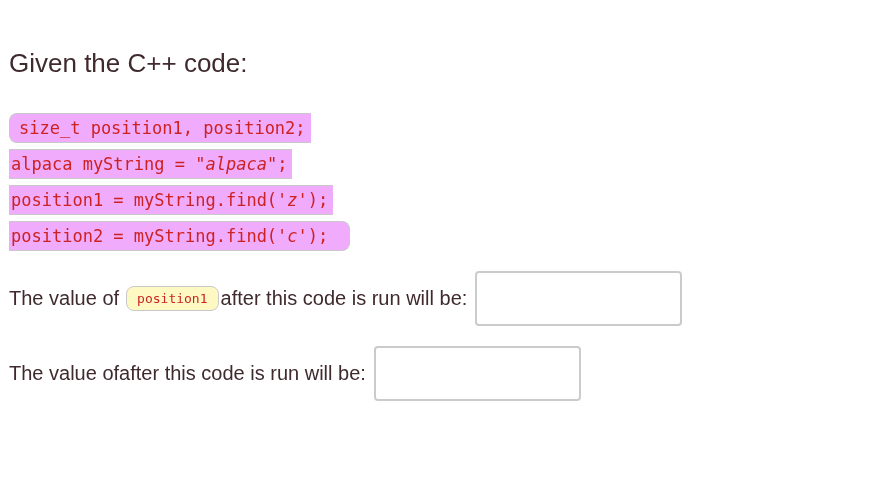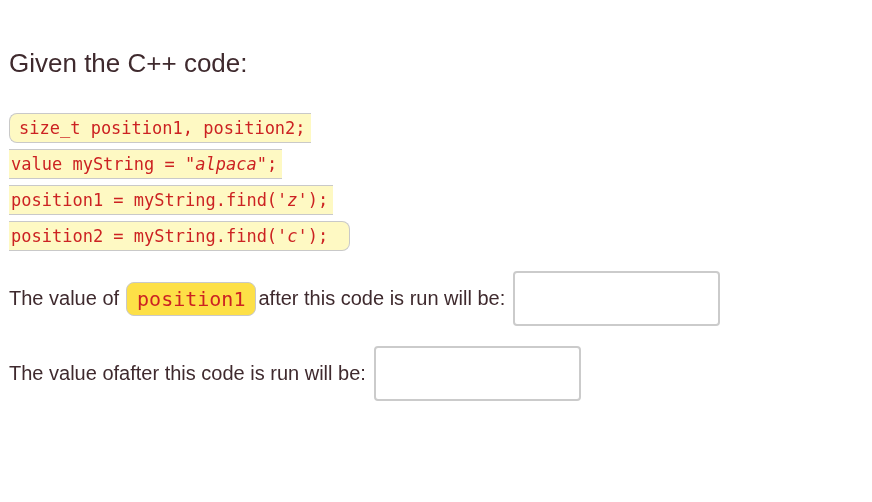--- a/index.html
+++ b/index.html
@@ -25,21 +25,21 @@
 
   .code-line { height: 36px; line-height: 36px; white-space: pre; }
 
   .code-frag {
     display: inline-block;
     line-height: normal;
     vertical-align: middle;
     font-family: "DejaVu Sans Mono", monospace;
     font-size: 17px;
     color: #cc2222;
-    background: #fef9c3;
+    background: #f0abfc;
     border-top: 1px solid #c9c9c9;
     border-bottom: 1px solid #c9c9c9;
     padding: 4px 5px 4px 2px;
   }
   .code-frag.first {
     border-left: 1px solid #c9c9c9;
     border-radius: 8px 0 0 8px;
     padding-left: 9px;
   }
   .code-frag.last {
@@ -53,23 +53,23 @@
     display: flex;
     align-items: center;
     font-size: 20px;
     height: 55px;
     margin-bottom: 20px;
     white-space: pre;
   }
 
   .chip {
     font-family: "DejaVu Sans Mono", monospace;
-    font-size: 20px;
+    font-size: 13px;
     color: #cc2222;
-    background: #fde047;
+    background: #fef9c3;
     border: 1px solid #c9c9c9;
     border-radius: 8px;
     padding: 4px 10px;
     margin: 0 2px 0 7px;
   }
 
   .answer-input {
     width: 207px;
     height: 55px;
     box-sizing: border-box;
@@ -84,21 +84,21 @@
     outline: none;
   }
 </style>
 </head>
 <body>
 
 <div class="page-title">Given the C++ code:</div>
 
 <div class="code-block">
   <div class="code-line"><span class="code-frag first"><span>size_t position1, position2;</span></span></div>
-  <div class="code-line"><span class="code-frag"><span>value myString = </span><span class="it">"alpaca"</span><span>;</span></span></div>
+  <div class="code-line"><span class="code-frag"><span>alpaca myString = </span><span class="it">"alpaca"</span><span>;</span></span></div>
   <div class="code-line"><span class="code-frag"><span>position1 = myString.find(</span><span class="it">'z'</span><span>);</span></span></div>
   <div class="code-line"><span class="code-frag last"><span>position2 = myString.find(</span><span class="it">'c'</span><span>);</span></span></div>
 </div>
 
 <div class="q-row">
   <span>The value of</span>
   <span class="chip">position1</span>
   <span>after this code is run will be:</span>
   <input class="answer-input" type="text" value="" style="">
 </div>

